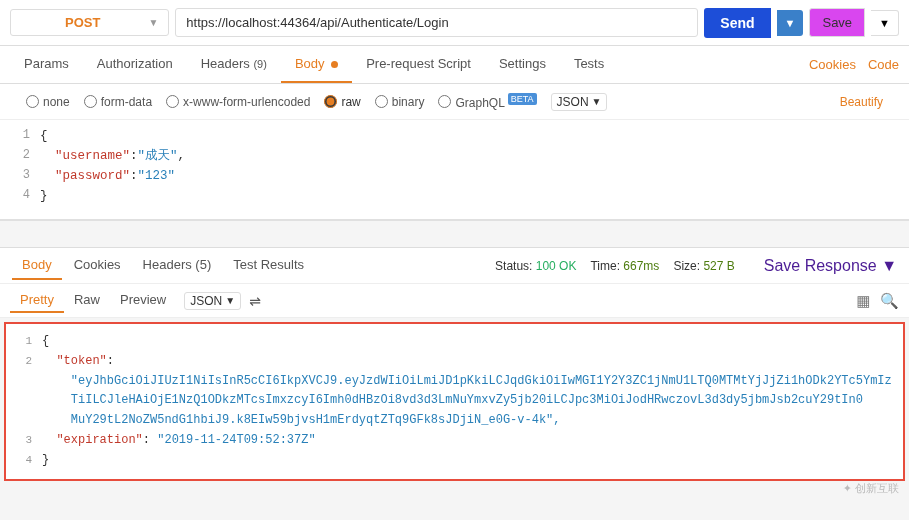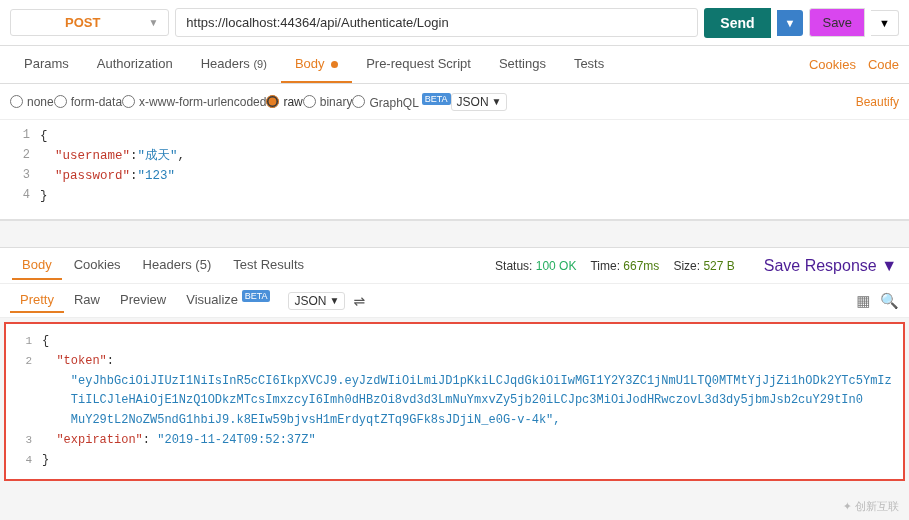--- a/index.html
+++ b/index.html
@@ -36,21 +36,21 @@
       border: 1px solid #ddd;
       border-radius: 3px;
       padding: 6px 10px;
       font-size: 13px;
       color: #333;
       outline: none;
     }
     .send-btn {
       display: flex;
       align-items: center;
-      background: #0f766e;
+      background: #1d4ed8;
       color: #fff;
       border: none;
       border-radius: 3px 0 0 3px;
       padding: 7px 16px;
       font-size: 14px;
       font-weight: bold;
       cursor: pointer;
     }
     .send-dropdown {
       background: #3a80c9;
@@ -124,21 +124,22 @@
       cursor: pointer;
       font-size: 13px;
     }
 
     
     .body-subtabs {
       display: flex;
       align-items: center;
       background: #fff;
       border-bottom: 1px solid #eee;
-      padding: 6px 10px;
+      padding: 6px 26px;
+      gap: 14px;
       height: 36px;
     }
     .radio-option {
       display: flex;
       align-items: center;
       gap: 4px;
       font-size: 12px;
       color: #555;
       cursor: pointer;
     }
@@ -294,21 +295,21 @@
       user-select: none;
       font-size: 11px;
     }
     .resp-key { color: #c0392b; }
     .resp-str { color: #2980b9; }
     .token-val { color: #2980b9; word-break: break-all; }
     .resp-punc { color: #333; }
 
     .watermark {
       position: fixed;
-      bottom: 6px;
+      bottom: 24px;
       right: 10px;
       font-size: 11px;
       color: #bbb;
       display: flex;
       align-items: center;
       gap: 4px;
     }
   </style>
 </head>
 <body>
@@ -408,21 +409,20 @@
     <span>Time: <span class="status-val">667ms</span></span>
     <span>Size: <span class="status-val">527 B</span></span>
     <span class="save-resp-btn">Save Response ▼</span>
   </div>
 </div>
 
 <div class="resp-subtabs">
   <div class="resp-sub-tab active">Pretty</div>
   <div class="resp-sub-tab">Raw</div>
   <div class="resp-sub-tab">Preview</div>
-  <div class="resp-sub-tab">Visualize <span class="beta-badge">BETA</span></div>
   <div class="json-select" style="margin-left:8px;">
     <span>JSON</span>
     <span style="font-size:10px;">▼</span>
   </div>
   <span style="margin-left:8px;color:#555;font-size:14px;cursor:pointer;">⇌</span>
   <div class="resp-sub-right">
     <span title="Copy">▦</span>
     <span title="Search">🔍</span>
   </div>
 </div>

